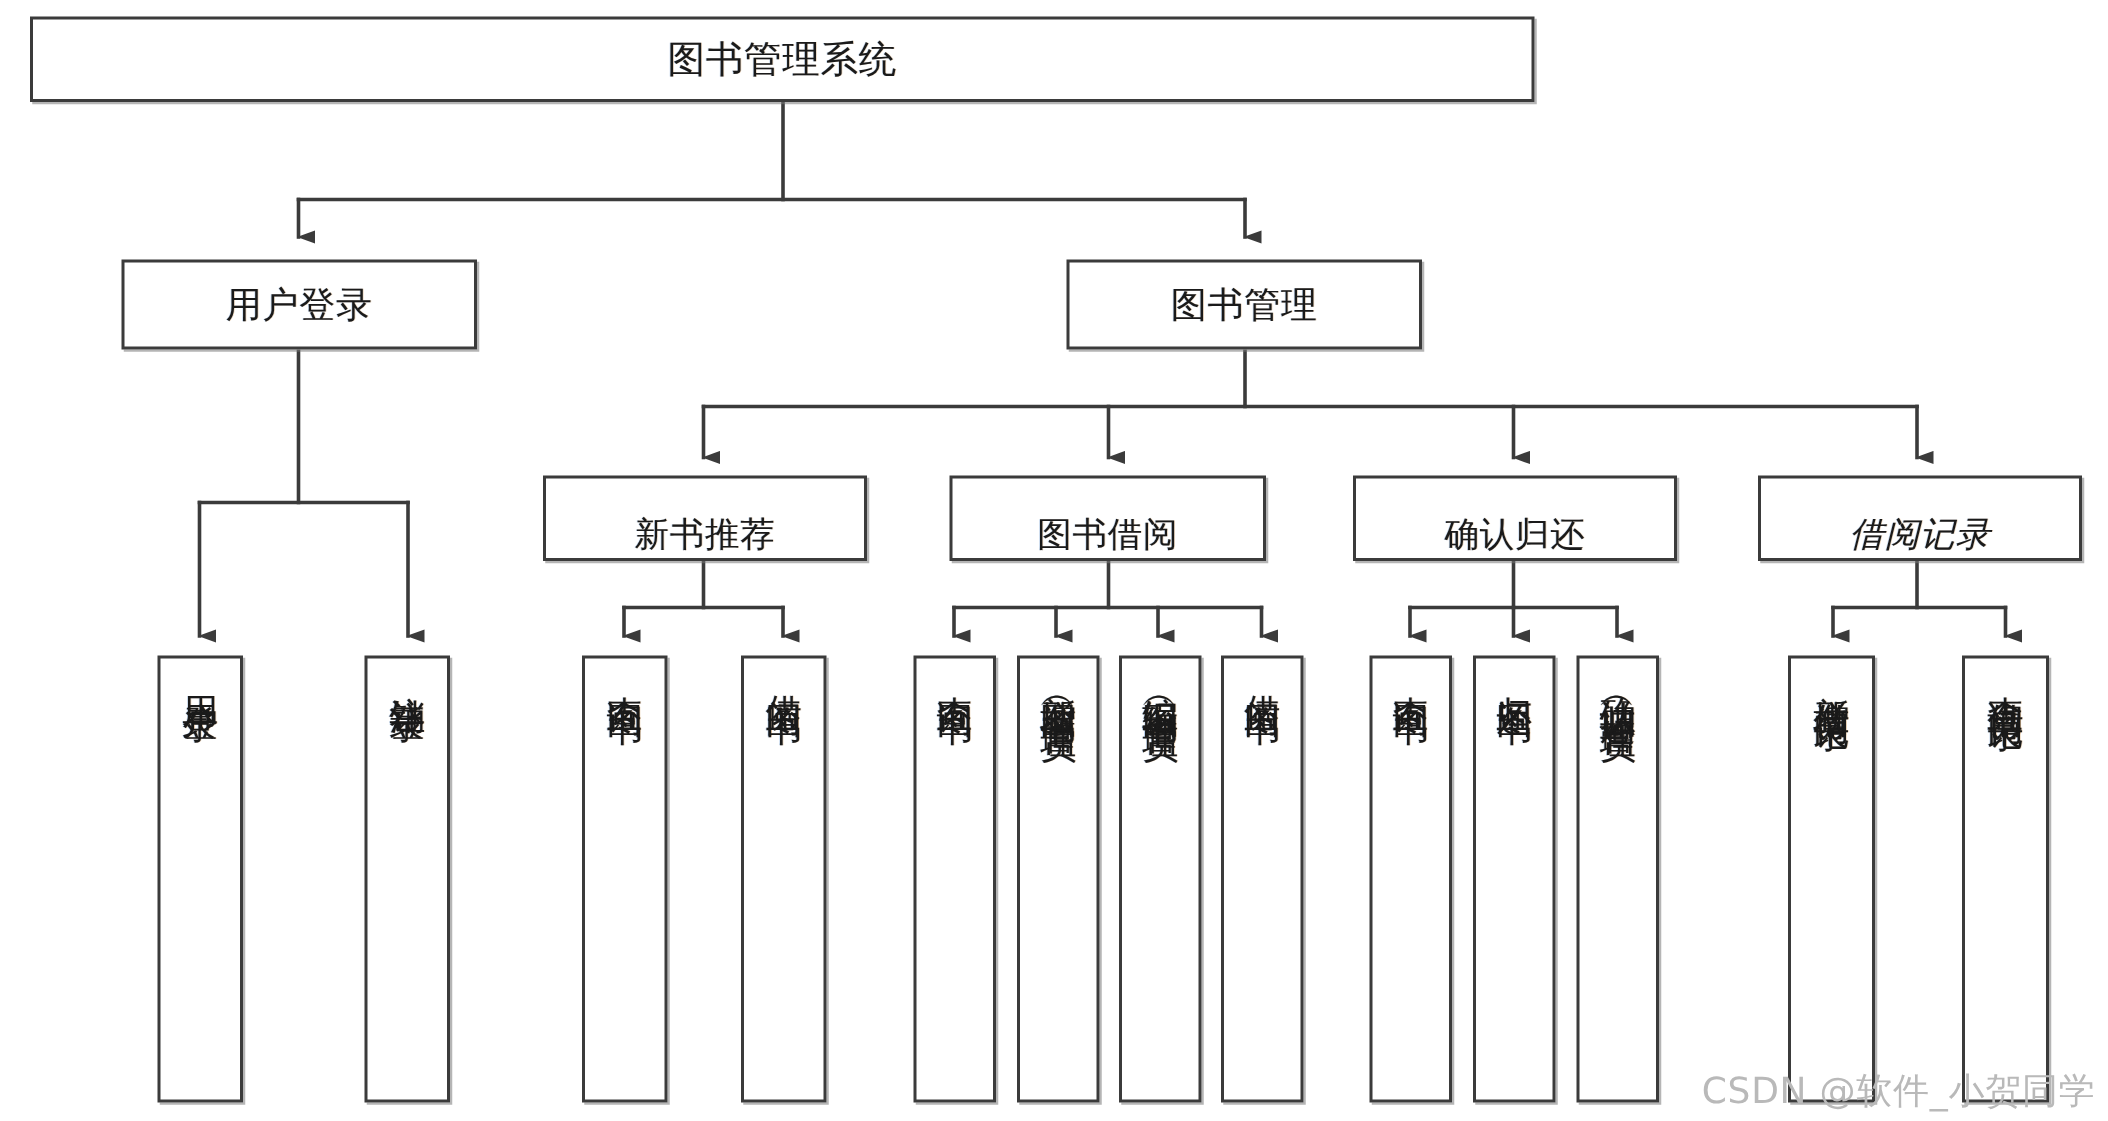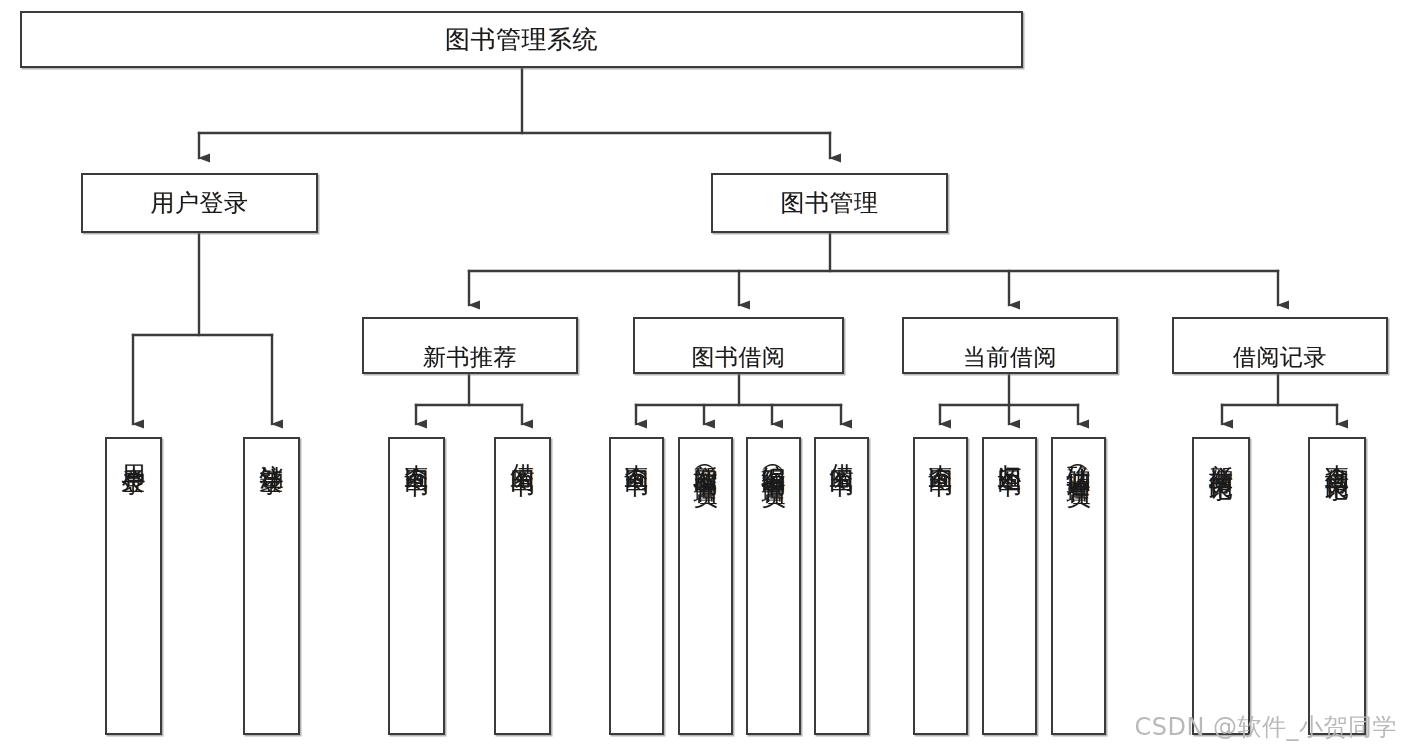--- a/index.html
+++ b/index.html
@@ -147,23 +147,23 @@
     <span class="node-label">图书管理</span>
   </div>
 
   <div class="node horiz lvl-2" style="left:362px; top:317px; width:216px; height:57px;">
     <span class="node-label">新书推荐</span>
   </div>
   <div class="node horiz lvl-2" style="left:633px; top:317px; width:211px; height:57px;">
     <span class="node-label">图书借阅</span>
   </div>
   <div class="node horiz lvl-2" style="left:902px; top:317px; width:216px; height:57px;">
-    <span class="node-label">当前借阅</span>
-  </div>
-  <div class="node horiz lvl-2" style="left:1172px; top:317px; width:216px; height:57px;">
+    <span class="node-label">确认归还</span>
+  </div>
+  <div class="node horiz lvl-2" style="left:1172px; top:317px; width:216px; height:57px;font-style:italic;">
     <span class="node-label">借阅记录</span>
   </div>
 
   <div class="node vert lvl-3" style="left:105px; top:437px; width:57px; height:298px;">
     <span class="node-label">用户登录</span>
   </div>
   <div class="node vert lvl-3" style="left:243px; top:437px; width:57px; height:298px;">
     <span class="node-label">注销登录</span>
   </div>
 

